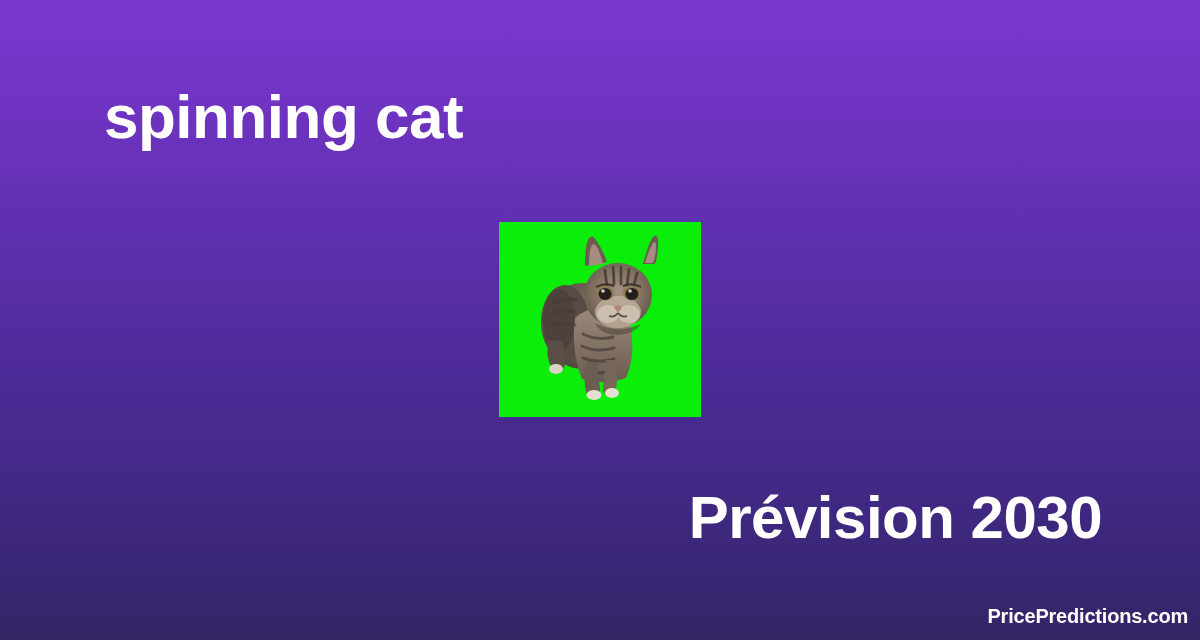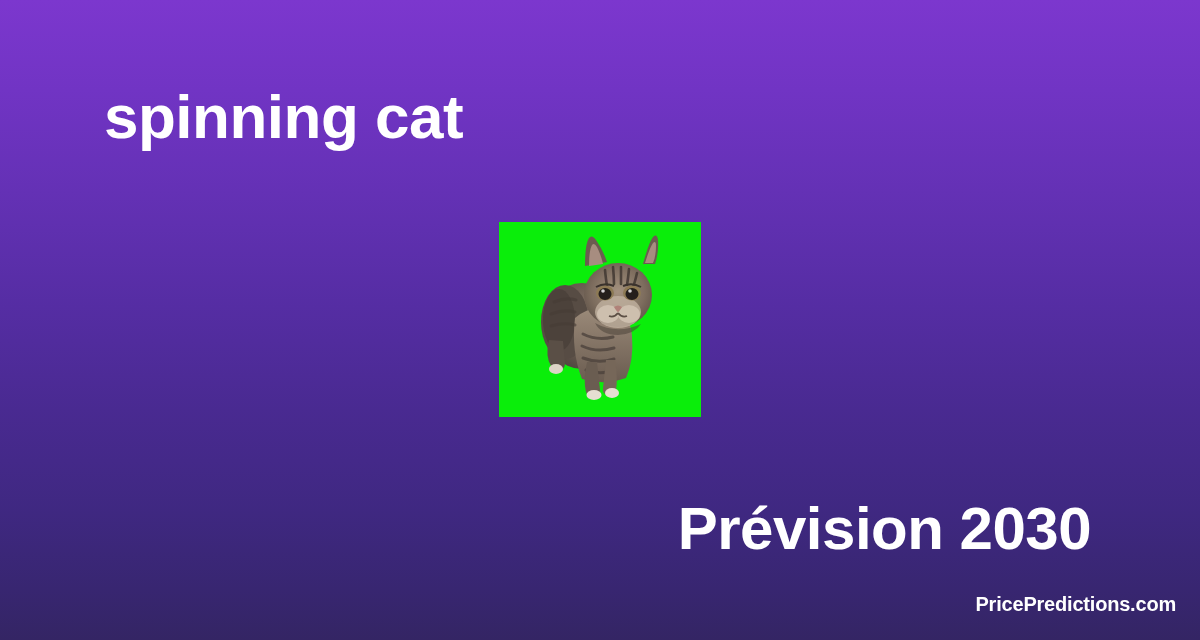--- a/index.html
+++ b/index.html
@@ -39,21 +39,21 @@
     letter-spacing: -0.5px;
     color: #ffffff;
     white-space: nowrap;
   }
 
   
   #forecast-label {
     position: absolute;
     right: 102px;
     top: 482px;
-    margin: 15px;
+    margin: 4px;
     font-size: 60px;
     font-weight: 700;
     line-height: 1.05;
     letter-spacing: -0.5px;
     color: #ffffff;
     white-space: nowrap;
     text-align: right;
   }
 
   
@@ -70,21 +70,21 @@
     display: block;
     width: 100%;
     height: 100%;
   }
 
   
   #watermark {
     position: absolute;
     right: 20px;
     bottom: 12px;
-    margin: 12px;
+    margin: 0;
     font-size: 20px;
     font-weight: 700;
     letter-spacing: -0.2px;
     color: #ffffff;
     white-space: nowrap;
   }
 </style>
 </head>
 <body>
 

